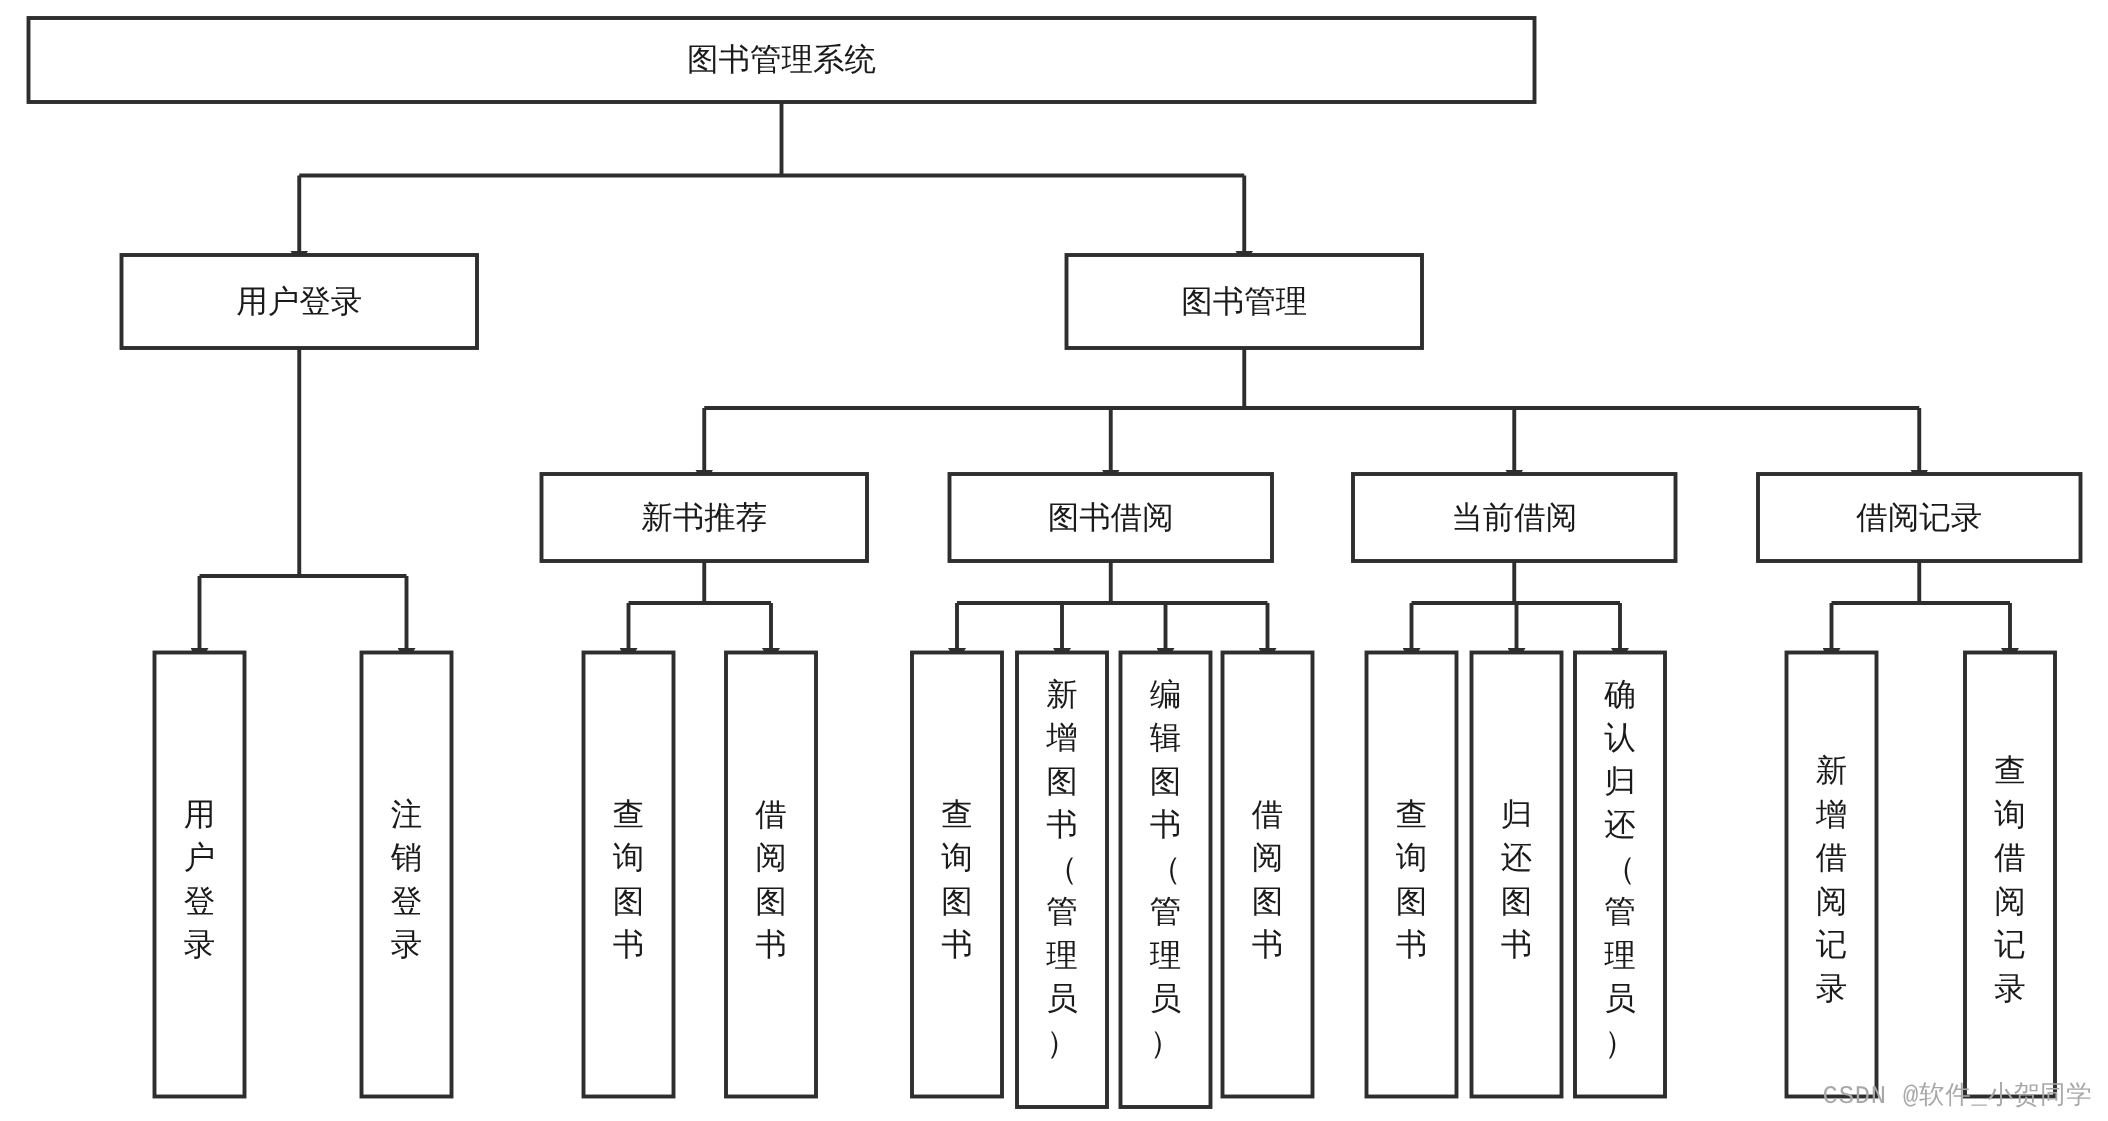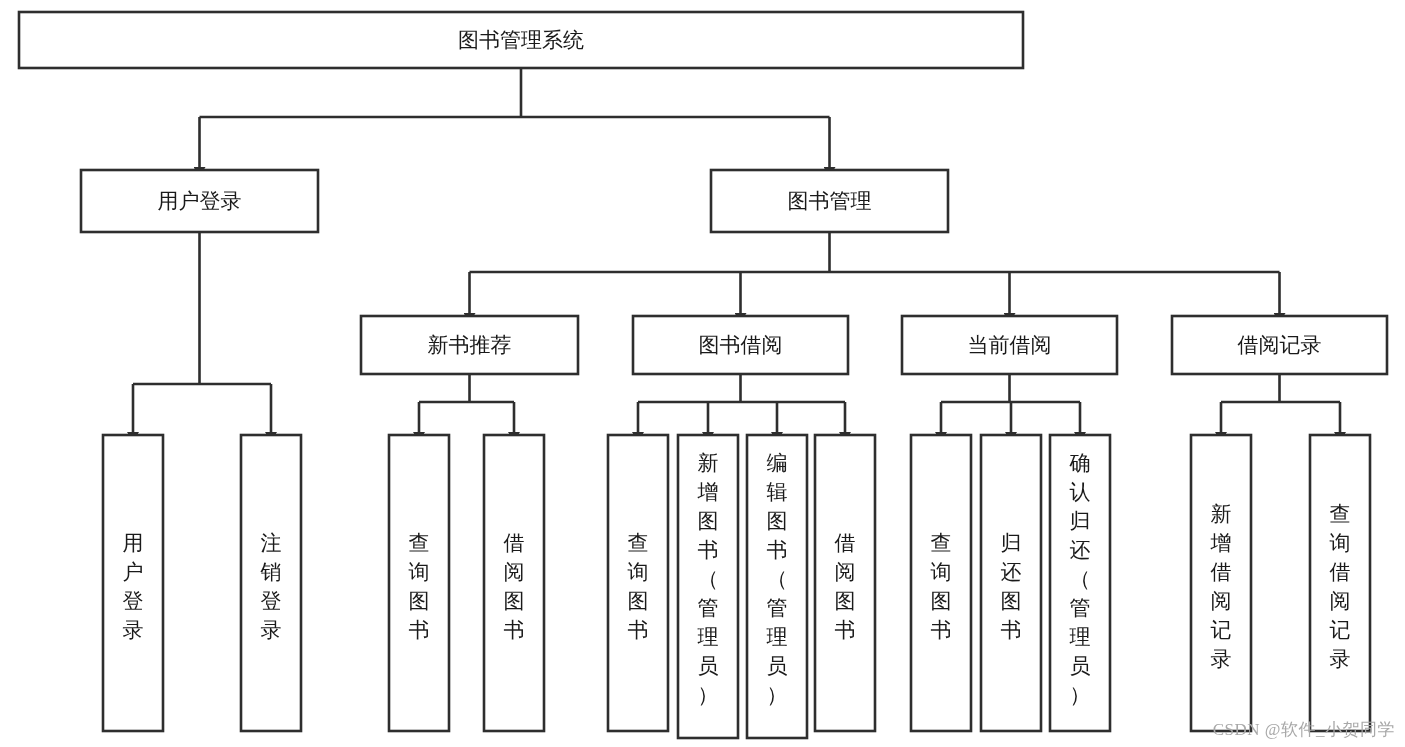--- a/index.html
+++ b/index.html
@@ -47,21 +47,21 @@
   .node-text-vert {
     fill: #1a1a1a;
     font-family: "DejaVu Sans", "Liberation Sans", sans-serif;
     font-size: 21px;
     text-anchor: middle;
   }
   .watermark {
     position: absolute;
     right: 10px;
     bottom: 6px;
-    font-family: Liberation Serif, serif;
+    font-family: Liberation Mono, monospace;
     font-size: 17px;
     color: #a8a8a8;
     white-space: nowrap;
     letter-spacing: 0.5px;
   }
 </style>
 </head>
 <body>
 
 <div id="diagram-root">

